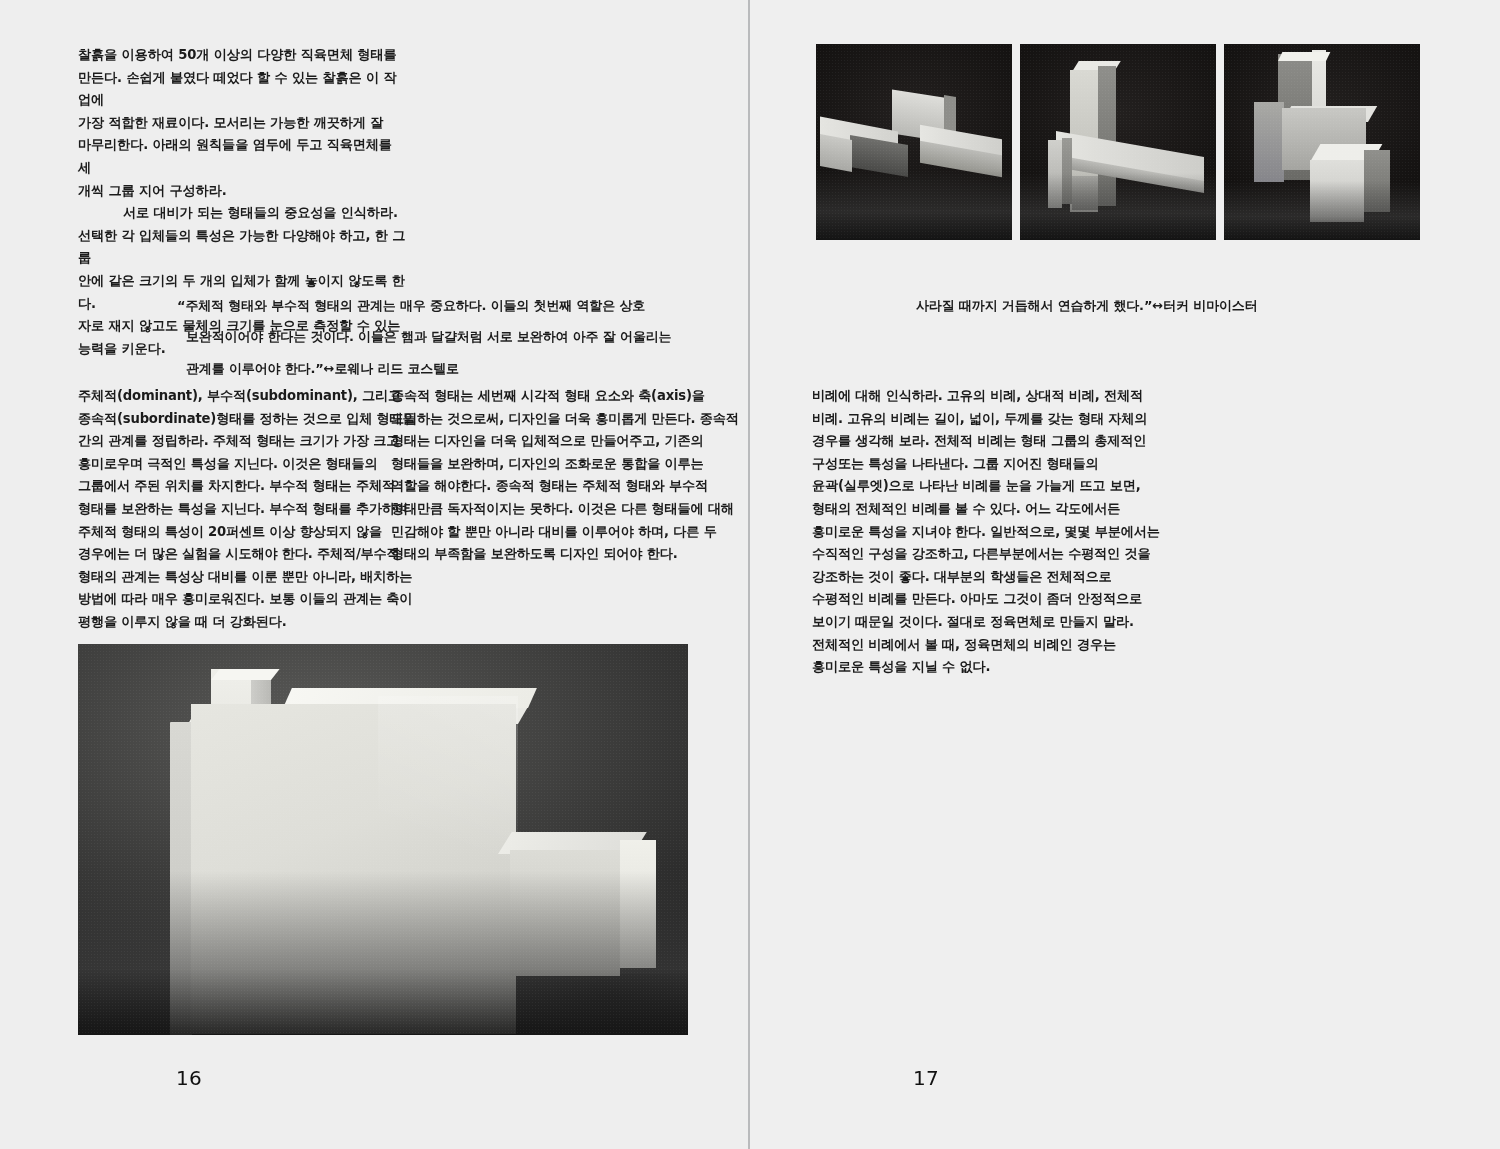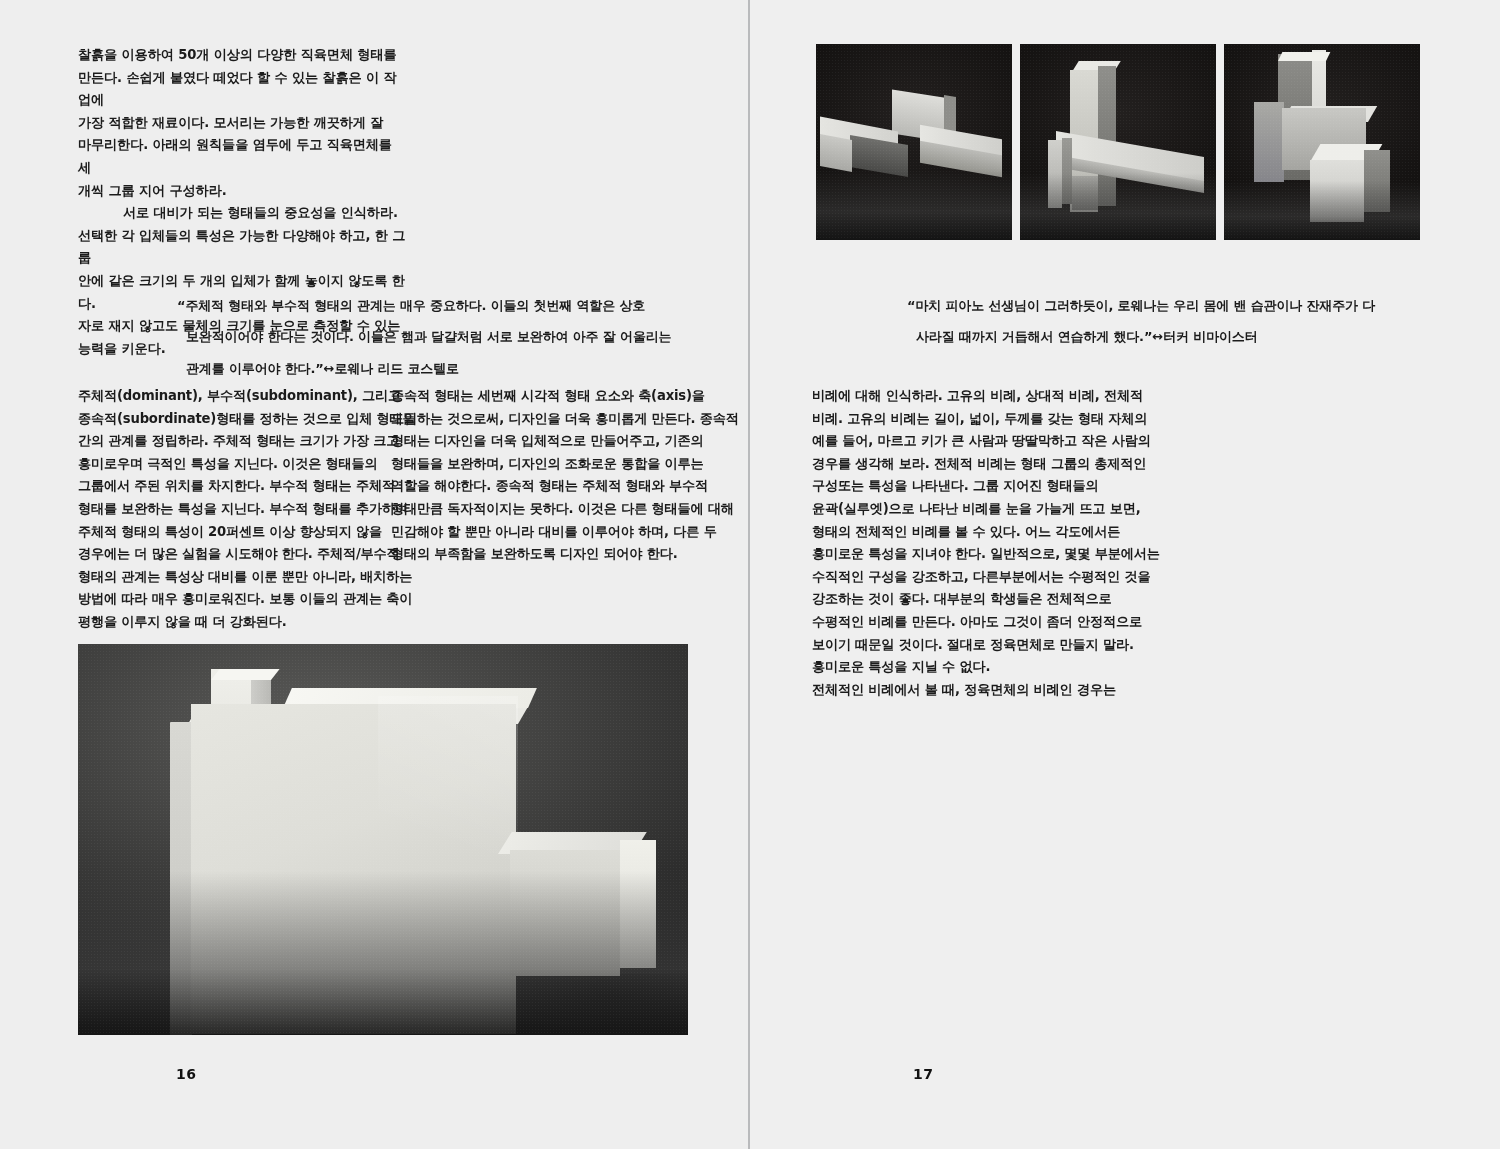--- a/index.html
+++ b/index.html
@@ -109,22 +109,22 @@
   }
 
   .big .ground {
     position: absolute; inset: 0;
     background:
       radial-gradient(130% 110% at 38% 22%, #5a5a58 0%, #3c3c3b 38%, #242424 68%, #121212 100%);
   }
 
   .pagenum {
     position: absolute;
-    font-size: 14px;
-    font-weight: 700;
+    font-size: 20px;
+    font-weight: 400;
     color: #111111;
     letter-spacing: 0.4px;
   }
 </style>
 </head>
 <body>
 
 <div class="spread">
 
   <div class="page-left"></div>
@@ -304,36 +304,34 @@
            background:linear-gradient(to bottom,#dfdfdb,#c2c2be);"></div>
 
       <div class="solid" style="left:140px; top:106px; width:26px; height:62px;
            background:linear-gradient(to bottom,#90908c,#6e6e6a);"></div>
     </div>
     <div class="floor" style="height:30%;"></div>
     <div class="grain"></div>
   </div>
 
   <div class="quote" style="left:898px; top:286px; width:470px;">
-    <p class="q-line">“마치 피아노 선생님이 그러하듯이, 로웨나는 우리 몸에 밴 습관이나 잔재주가 다</p>
     <p class="q-line ind"><span>사라질 때까지 거듭해서 연습하게 했다.”</span><span class="arrow">↔</span><span>터커 비마이스터</span></p>
   </div>
 
   <div class="bodycol" style="left:812px; top:385px; width:310px;">
     <p>비례에 대해 인식하라. 고유의 비례, 상대적 비례, 전체적</p>
     <p>비례. 고유의 비례는 길이, 넓이, 두께를 갖는 형태 자체의</p>
-    <p>예를 들어, 마르고 키가 큰 사람과 땅딸막하고 작은 사람의</p>
     <p>경우를 생각해 보라. 전체적 비례는 형태 그룹의 총제적인</p>
     <p>구성또는 특성을 나타낸다. 그룹 지어진 형태들의</p>
     <p>윤곽(실루엣)으로 나타난 비례를 눈을 가늘게 뜨고 보면,</p>
     <p>형태의 전체적인 비례를 볼 수 있다. 어느 각도에서든</p>
     <p>흥미로운 특성을 지녀야 한다. 일반적으로, 몇몇 부분에서는</p>
     <p>수직적인 구성을 강조하고, 다른부분에서는 수평적인 것을</p>
     <p>강조하는 것이 좋다. 대부분의 학생들은 전체적으로</p>
     <p>수평적인 비례를 만든다. 아마도 그것이 좀더 안정적으로</p>
     <p>보이기 때문일 것이다. 절대로 정육면체로 만들지 말라.</p>
+    <p>전체적인 비례에서 볼 때, 정육면체의 비례인 경우는</p>
     <p>흥미로운 특성을 지닐 수 없다.</p>
-    <p>전체적인 비례에서 볼 때, 정육면체의 비례인 경우는</p>
   </div>
 
   <div class="pagenum" style="left:913px; top:1066px;">17</div>
 
 </div>
 
 </body></html>

